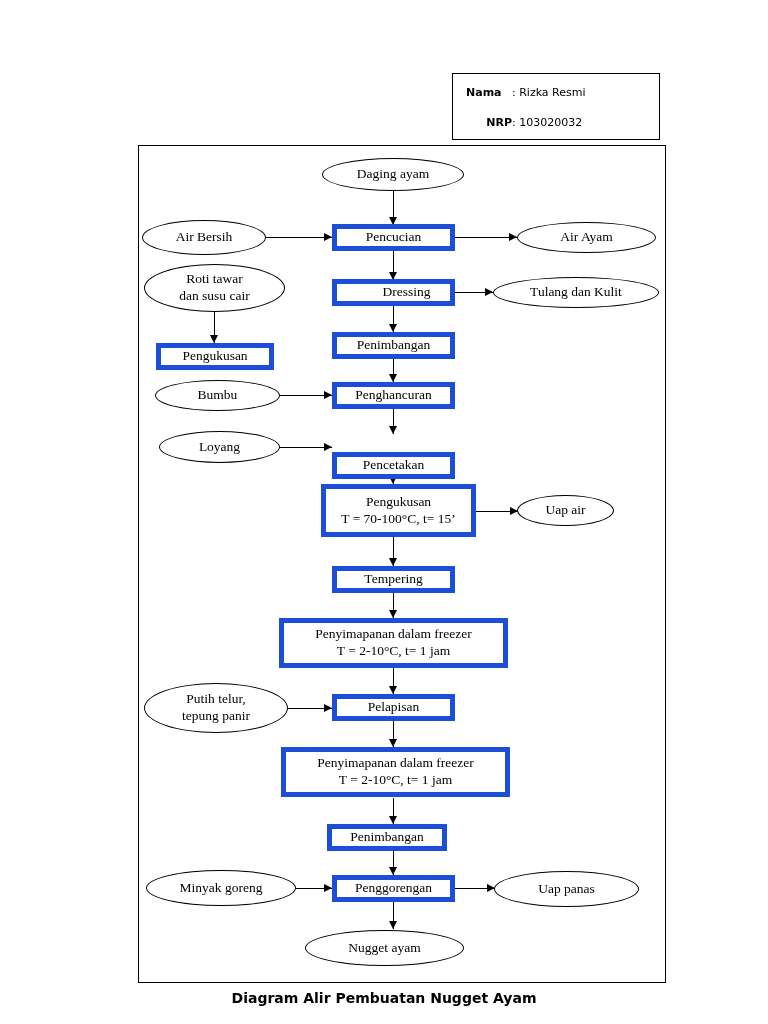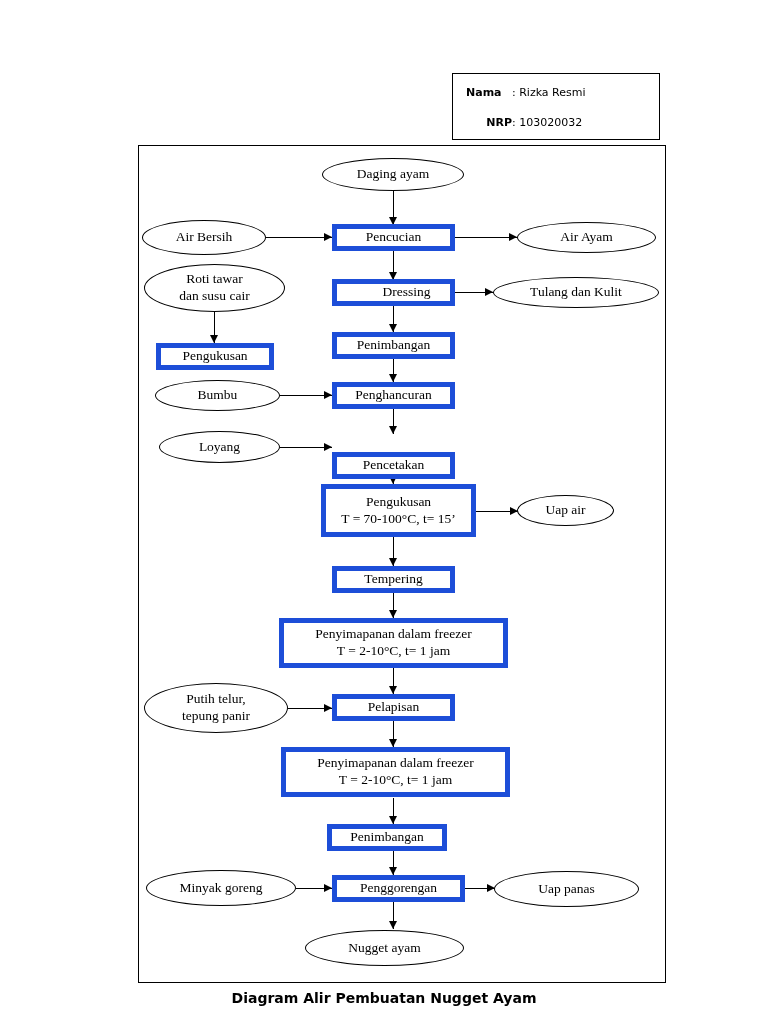--- a/index.html
+++ b/index.html
@@ -291,21 +291,21 @@
   </div>
 
   <div class="node process" style="left:327px; top:824px; width:120px; height:27px;">
     <span class="label">Penimbangan</span>
   </div>
 
   <div class="node terminal" style="left:146px; top:870px; width:150px; height:36px;">
     <span class="label">Minyak goreng</span>
   </div>
 
-  <div class="node process" style="left:332px; top:875px; width:133px; height:27px;">
+  <div class="node process" style="left:332px; top:875px; width:123px; height:27px;">
     <span class="label">Penggorengan</span>
   </div>
 
   <div class="node terminal" style="left:494px; top:871px; width:145px; height:36px;">
     <span class="label">Uap panas</span>
   </div>
 
   <div class="node terminal" style="left:305px; top:930px; width:159px; height:36px;">
     <span class="label">Nugget ayam</span>
   </div>

